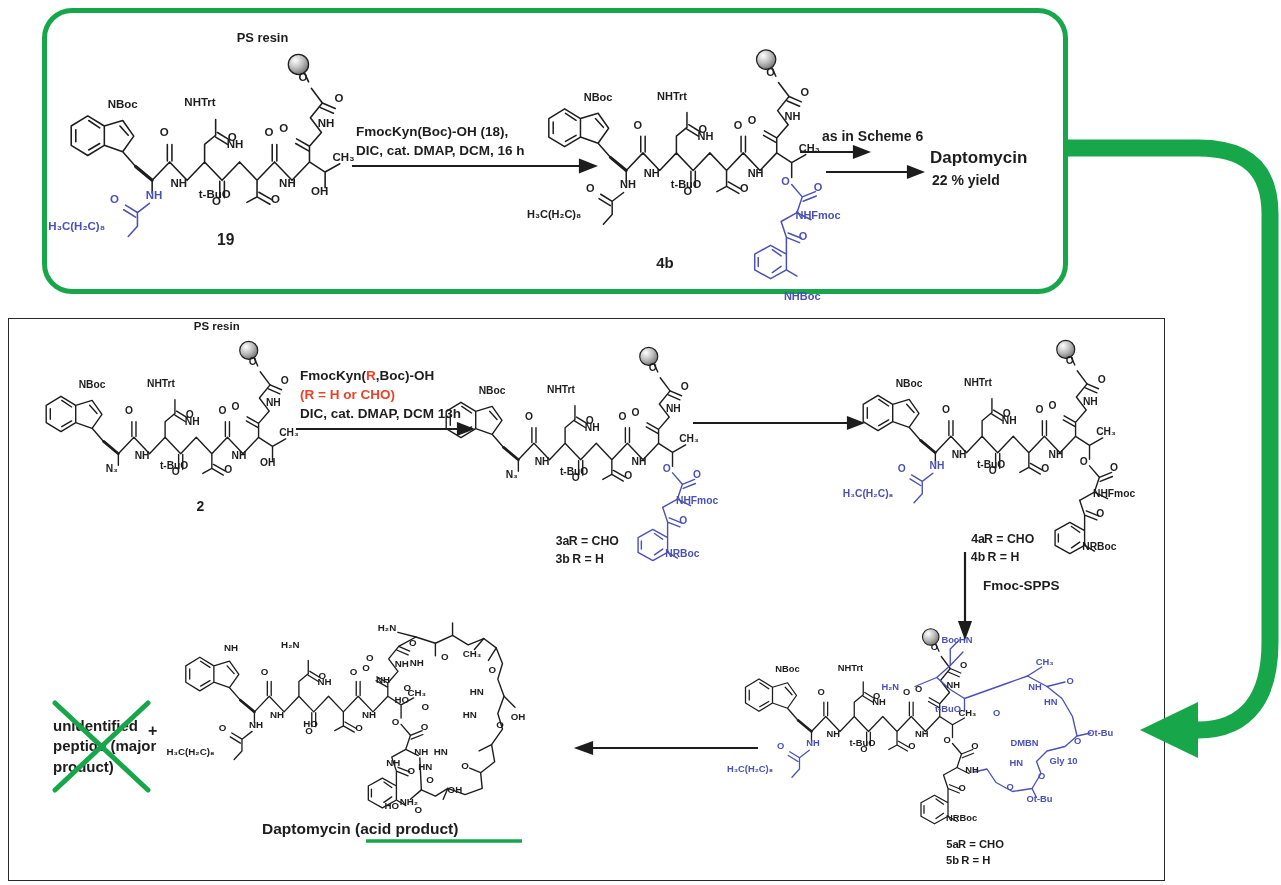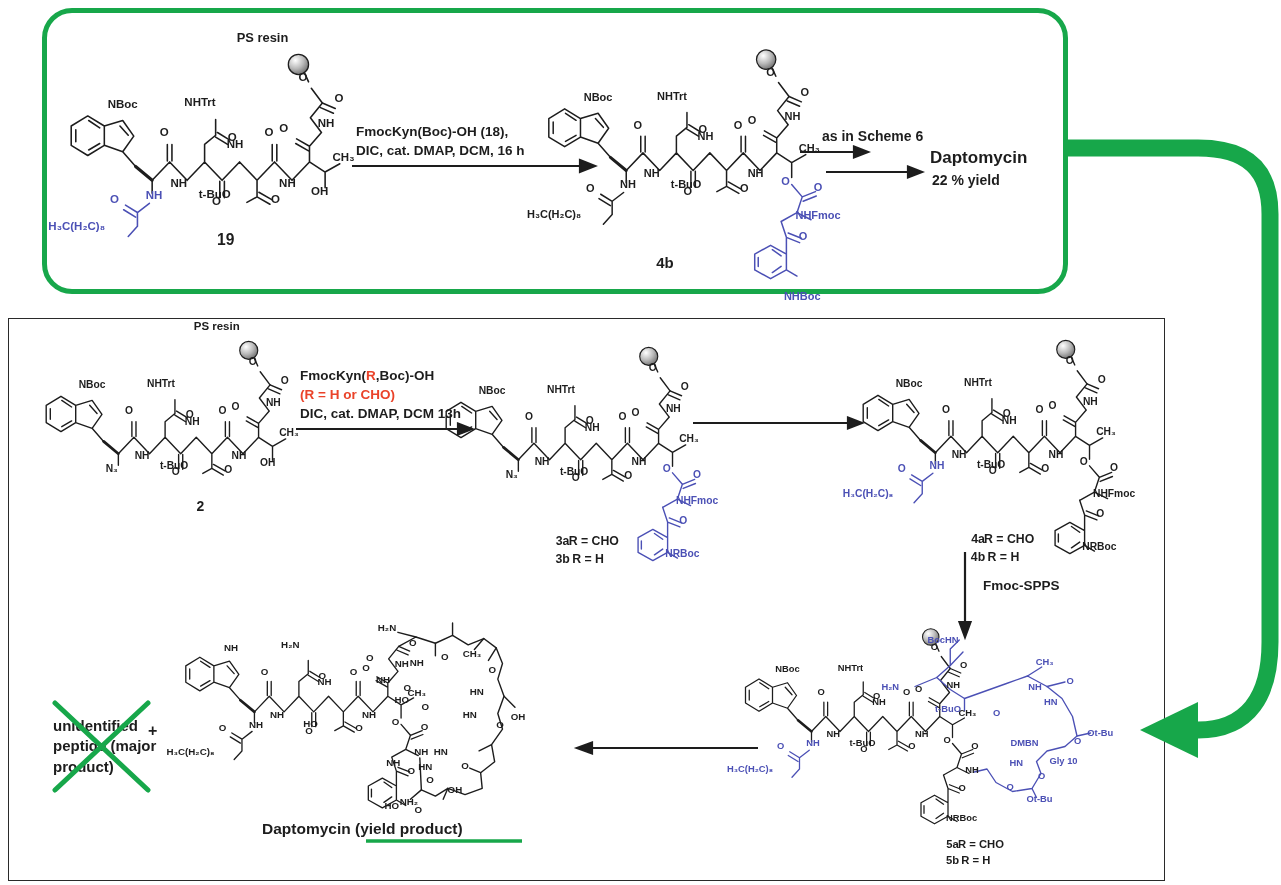--- a/index.html
+++ b/index.html
@@ -296,21 +296,21 @@
       <span class="atom" style="left: 225.75px; top: 43.5px; font-size: 9.375px;">O</span>
       <span class="atom" style="left: 196.5px; top: 26.25px; font-size: 9.375px;">O</span>
       <span class="atom" style="left: 209.25px; top: 119.25px; font-size: 9.375px;">O</span>
       <span class="atom b" style="left: 75px; top: 122.25px; font-size: 9.375px;">NH</span>
       <span class="atom b" style="left: 42.75px; top: 125.25px; font-size: 9.375px;">O</span>
       <span class="atom b" style="left: 12px; top: 147.75px; font-size: 9.375px;">H₃C(H₂C)₈</span>
       <span class="atom" style="left: 237px; top: 124.5px; font-size: 9.375px;">O</span>
       <span class="atom" style="left: 234px; top: 148.5px; font-size: 9.375px;">NH</span>
       <span class="atom" style="left: 224.25px; top: 166.5px; font-size: 9.375px;">O</span>
       <span class="atom" style="left: 223.5px; top: 196.5px; font-size: 9.375px;">NRBoc</span>
-      <span class="atom b" style="left: 205px; top: 18.75px; font-size: 9.375px;">BocHN</span>
+      <span class="atom b" style="left: 219px; top: 18.75px; font-size: 9.375px;">BocHN</span>
       <span class="atom b" style="left: 152.25px; top: 66px; font-size: 9.375px;">H₂N</span>
       <span class="atom b" style="left: 210px; top: 87.75px; font-size: 9.375px;">t-BuO</span>
       <span class="atom b" style="left: 258.75px; top: 91.5px; font-size: 9.375px;">O</span>
       <span class="atom b" style="left: 297px; top: 66px; font-size: 9.375px;">NH</span>
       <span class="atom b" style="left: 306.75px; top: 41.25px; font-size: 9.375px;">CH₃</span>
       <span class="atom b" style="left: 332.25px; top: 60px; font-size: 9.375px;">O</span>
       <span class="atom b" style="left: 312.75px; top: 81px; font-size: 9.375px;">HN</span>
       <span class="atom b" style="left: 339.75px; top: 120px; font-size: 9.375px;">O</span>
       <span class="atom b" style="left: 286.5px; top: 122.25px; font-size: 9.375px;">DMBN</span>
       <span class="atom b" style="left: 325.5px; top: 140px; font-size: 9.375px;">Gly 10</span>
@@ -386,21 +386,21 @@
       <span class="atom" style="left: 287.04px; top: 167.7px; font-size: 9.75px;">O</span>
       <span class="atom" style="left: 247.26px; top: 169.26px; font-size: 9.75px;">HN</span>
       <span class="atom" style="left: 276.9px; top: 191.88px; font-size: 9.75px;">OH</span>
       <span class="atom" style="left: 251.94px; top: 181.74px; font-size: 9.75px;">O</span>
       <span class="atom" style="left: 215.28px; top: 165.36px; font-size: 9.75px;">NH</span>
       <span class="atom" style="left: 213.72px; top: 208.26px; font-size: 9.75px;">HO</span>
       <span class="atom" style="left: 240.24px; top: 212.16px; font-size: 9.75px;">O</span>
     </div>
 
   <div class="caption" style="left:262px;top:820px">
-    <span>Daptomycin </span><span>(yield product)</span>
+    <span>Daptomycin </span><span>(acid product)</span>
   </div>
 
   <svg id="overlay" width="1281" height="885">
 
     <g stroke="#1d1d1d" stroke-width="2.2" fill="#1d1d1d">
       <line x1="352" y1="166" x2="580" y2="166"></line>
       <polygon points="580,160 595,166 580,172"></polygon>
       <line x1="800" y1="152" x2="854" y2="152"></line>
       <polygon points="854,146.5 868,152 854,157.5"></polygon>
       <line x1="826" y1="172" x2="908" y2="172"></line>

